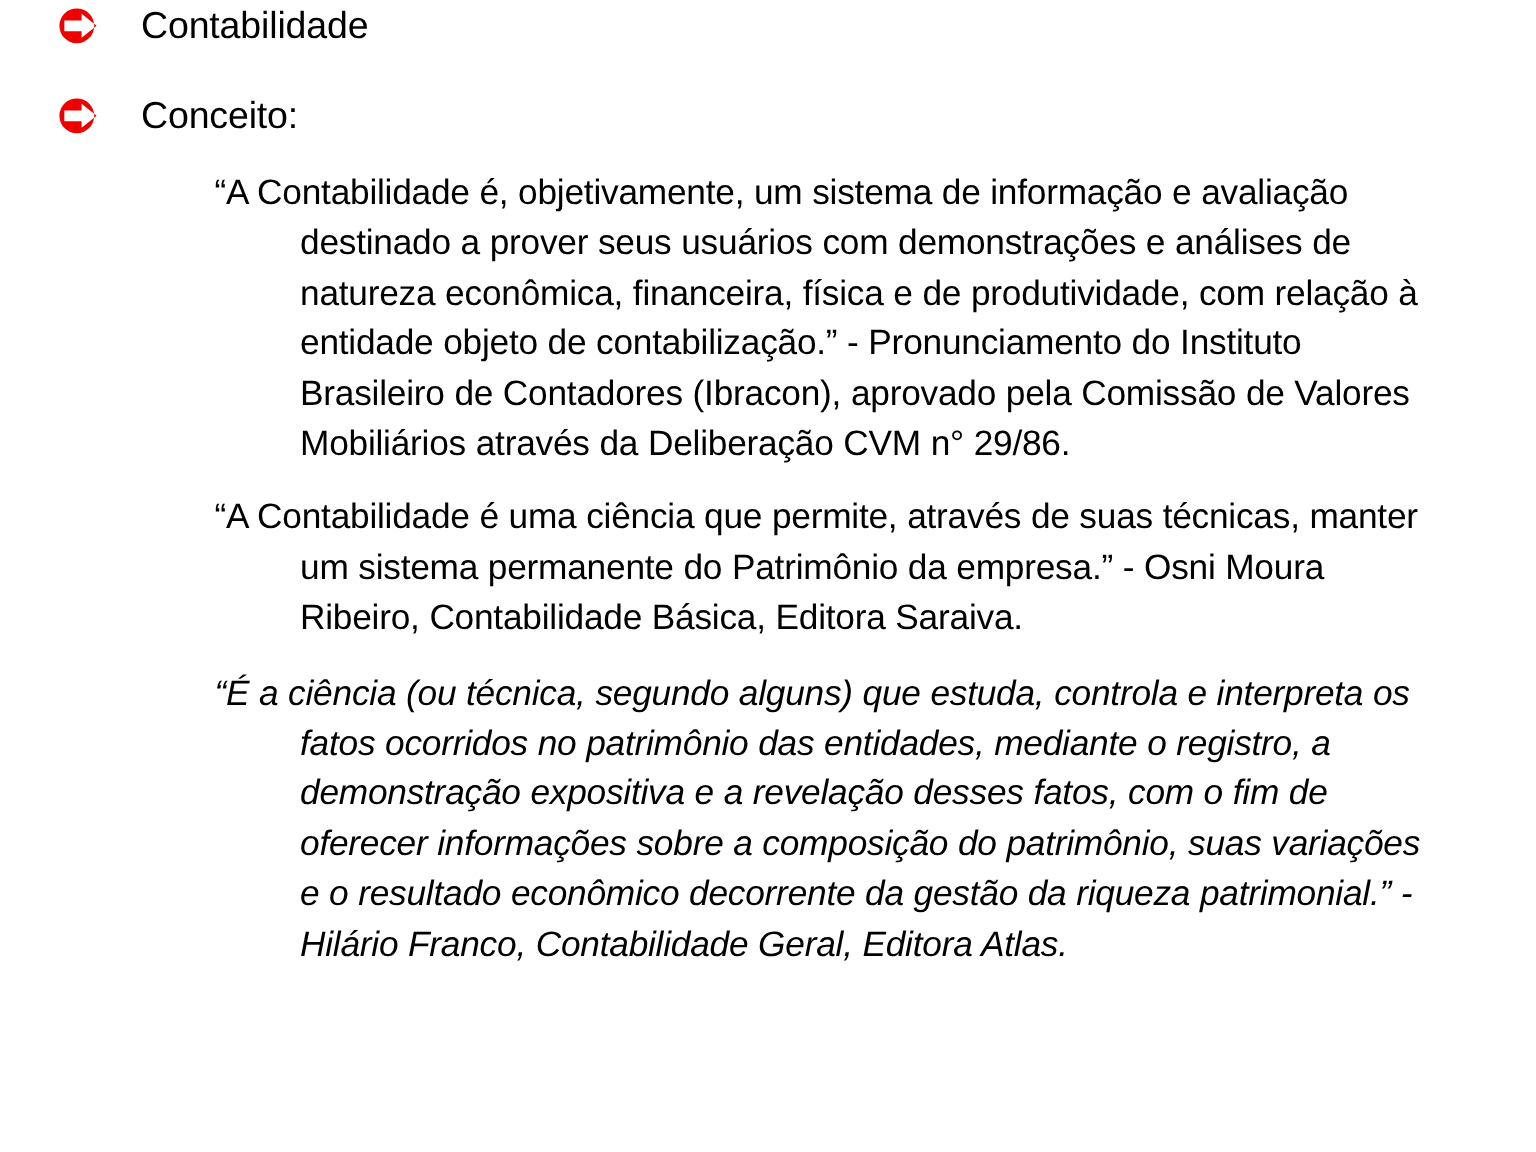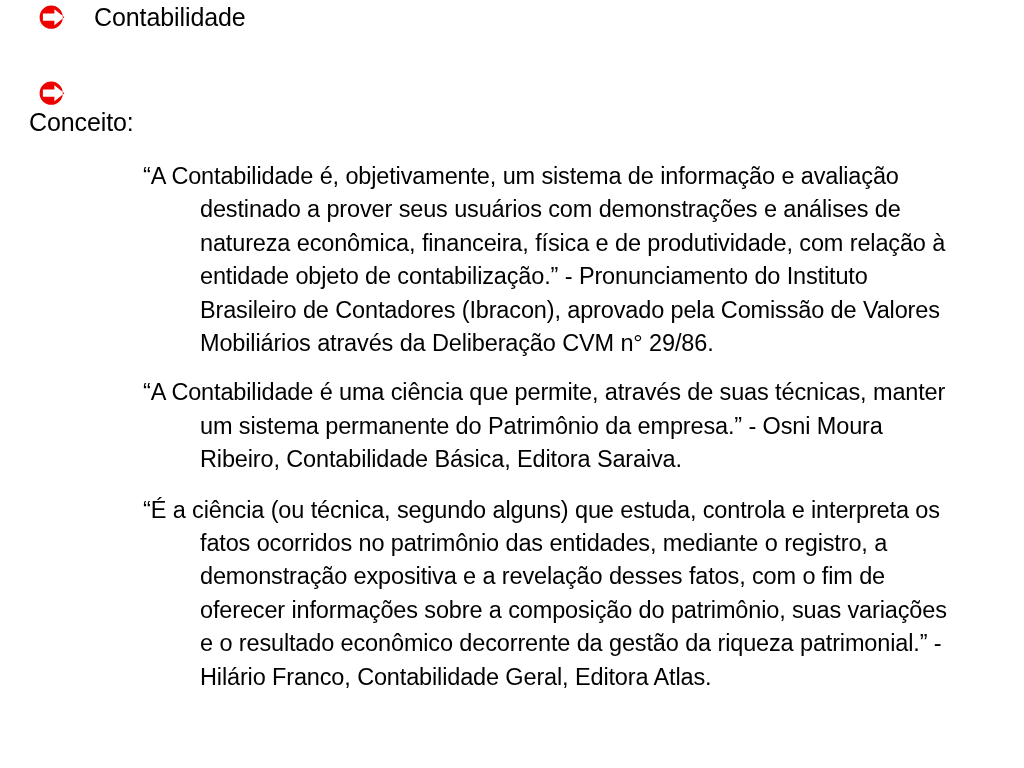--- a/index.html
+++ b/index.html
@@ -26,21 +26,21 @@
 
   
   .bullet-row {
     position: absolute;
     left: 0;
     width: 1024px;
     display: flex;
     align-items: flex-start;
   }
   .bullet-row.row-1 { top: 2px; }
-  .bullet-row.row-2 { top: 78px; flex-direction: column; }
+  .bullet-row.row-2 { top: 62px; }
 
   .bullet-icon {
     flex: 0 0 auto;
     width: 26px;
     height: 26px;
     margin-left: 39px;
     margin-top: 3px;
     display: block;
   }
 
@@ -52,36 +52,35 @@
     letter-spacing: -0.1px;
     white-space: pre;
   }
 
   
   .quotes {
     position: absolute;
     left: 143px;
     top: 112px;
     width: 818px;
-    margin-top: 48px;
   }
 
   .quote-para {
     font-size: 23.5px;
     line-height: 33.4px;
     letter-spacing: -0.15px;
     text-indent: -57px;
     padding-left: 57px;
     margin: 0 0 16px 0;
     text-align: left;
     word-spacing: 0.1px;
   }
   .quote-para.gap-a { margin-bottom: 16px; }
   .quote-para.gap-b { margin-bottom: 17px; }
-  .quote-para:last-child { margin-bottom: 0; }
+  .quote-para:last-child { margin-bottom: 0; font-style: italic; }
 </style>
 </head>
 <body>
 
 <div class="slide">
 
   <div class="bullet-row row-1">
     <svg class="bullet-icon" viewBox="0 0 26 26" aria-hidden="true">
       <path d="M12.2 0.6 A11.6 11.6 0 1 1 12.2 23.8 A11.6 11.6 0 1 1 12.2 0.6 Z
                M3.9 8.6 L15.4 8.6 L15.4 4.2 L25.4 12.2 L15.4 20.2 L15.4 15.8 L3.9 15.8 Z" fill="#EE0000" fill-rule="evenodd"></path>

